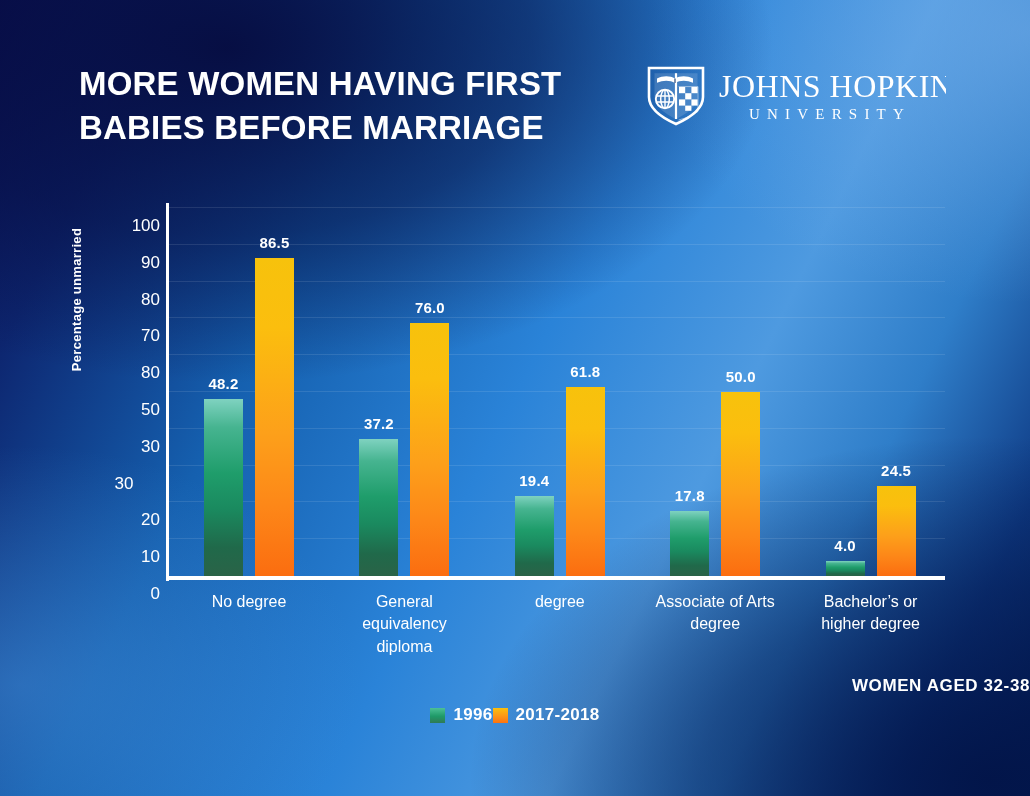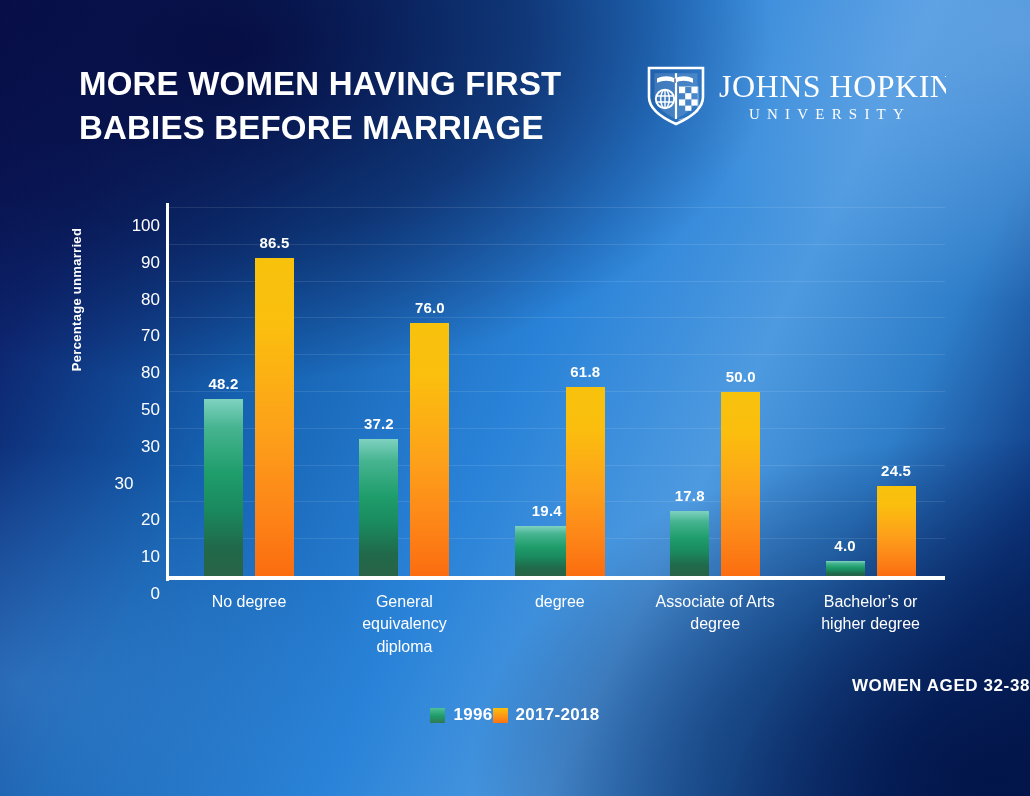--- a/index.html
+++ b/index.html
@@ -198,21 +198,21 @@
       </div>
       <div class="group" style="left: 191.4px; width: 90px;">
         <div class="bar s1996" style="height: 136.896px;">
           <span class="bar-value">37.2</span>
         </div>
         <div class="bar s2017" style="height: 253px;">
           <span class="bar-value">76.0</span>
         </div>
       </div>
       <div class="group" style="left: 346.8px; width: 90px;">
-        <div class="bar s1996" style="height: 50px; padding-left: 25px;">
+        <div class="bar s1996" style="height: 80px;">
           <span class="bar-value">19.4</span>
         </div>
         <div class="bar s2017" style="height: 189px;">
           <span class="bar-value">61.8</span>
         </div>
       </div>
       <div class="group" style="left: 502.2px; width: 90px;">
         <div class="bar s1996" style="height: 65.504px;">
           <span class="bar-value">17.8</span>
         </div>

